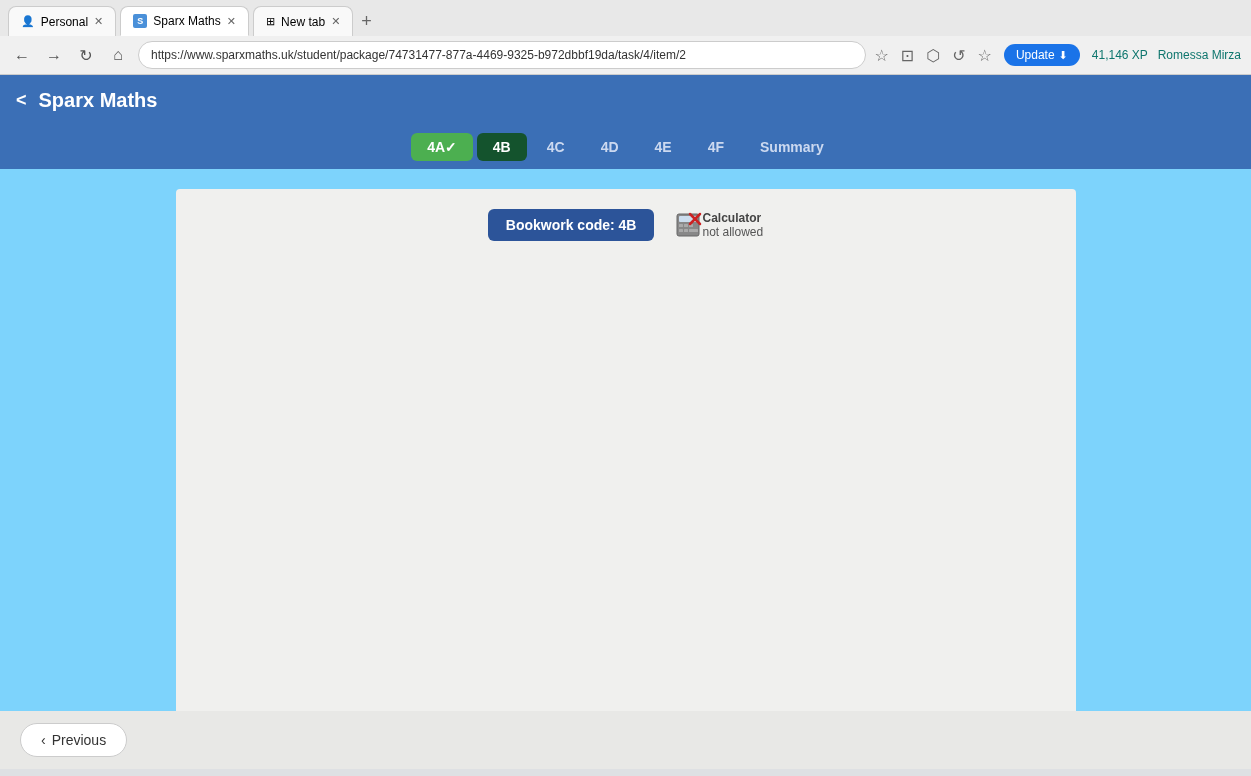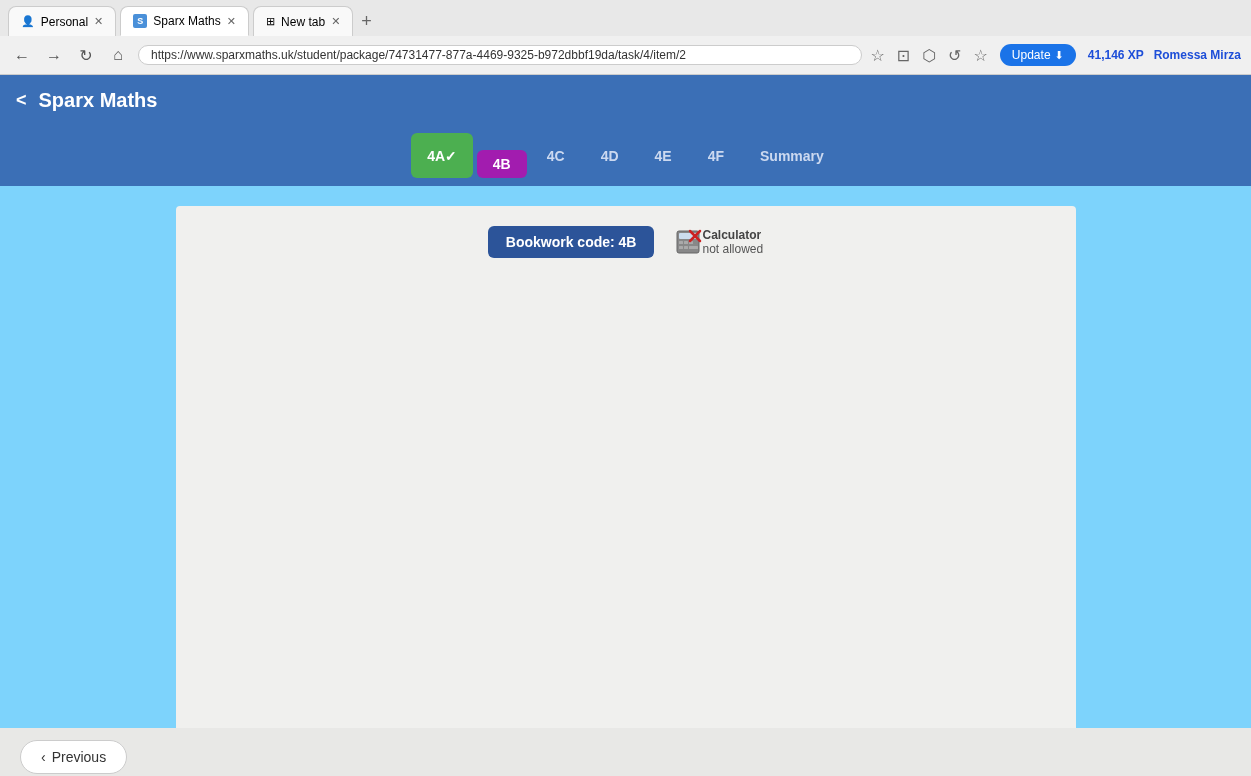--- a/index.html
+++ b/index.html
@@ -82,34 +82,34 @@
       color: #555;
       font-size: 16px;
       display: flex;
       align-items: center;
       justify-content: center;
       border-radius: 50%;
     }
 
     .address-bar {
       flex: 1;
-      height: 20px;
+      height: 28px;
       border: 1px solid #ccc;
       border-radius: 14px;
       padding: 0 12px;
       font-size: 12px;
       background: #fff;
       color: #333;
       outline: none;
     }
 
     .xp-info {
       font-size: 12px;
-      font-weight: 700;
-      color: #1d4ed8;
+      font-weight: 400;
+      color: #0f766e;
       white-space: nowrap;
     }
 
     .update-btn {
       background: #1a73e8;
       color: white;
       border: none;
       border-radius: 14px;
       padding: 4px 12px;
       font-size: 12px;
@@ -164,23 +164,22 @@
     }
 
     .task-tab.completed {
       background: #4caf50;
       color: white;
       display: flex;
       align-items: center;
     }
 
     .task-tab.active {
-      background: #a21caf;
-      color: white;
-      margin-top: 17px;
+      background: #14532d;
+      color: white;
     }
 
     .task-tab.summary {
       color: #ccd9f0;
     }
 
     
     .main-content {
       background: #7dd3fc;
       min-height: 600px;

